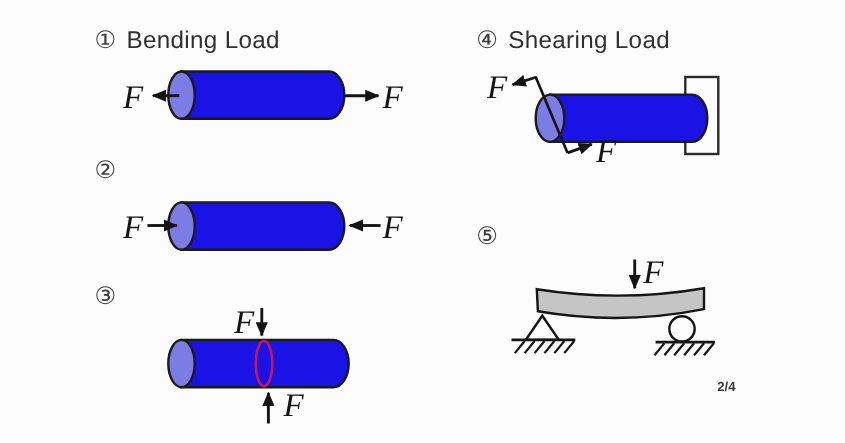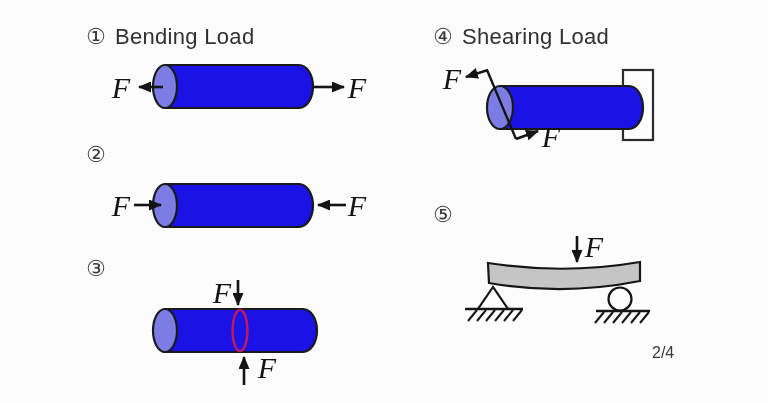--- a/index.html
+++ b/index.html
@@ -31,22 +31,23 @@
   }
   .sec-title .num {
     margin-right: 9px;
     font-size: 22px;
     color: #3a3a3a;
   }
   .page-num {
     position: absolute;
     left: 652px;
     top: 344px;
-    font-size: 16px;
+    font-size: 12px;
     color: #3a3a3a;
+    font-weight: bold;
   }
   .force-label {
     font-family: "Liberation Serif", "DejaVu Serif", serif;
     font-style: italic;
     font-size: 30px;
     fill: #141414;
   }
 </style>
 </head>
 <body>

